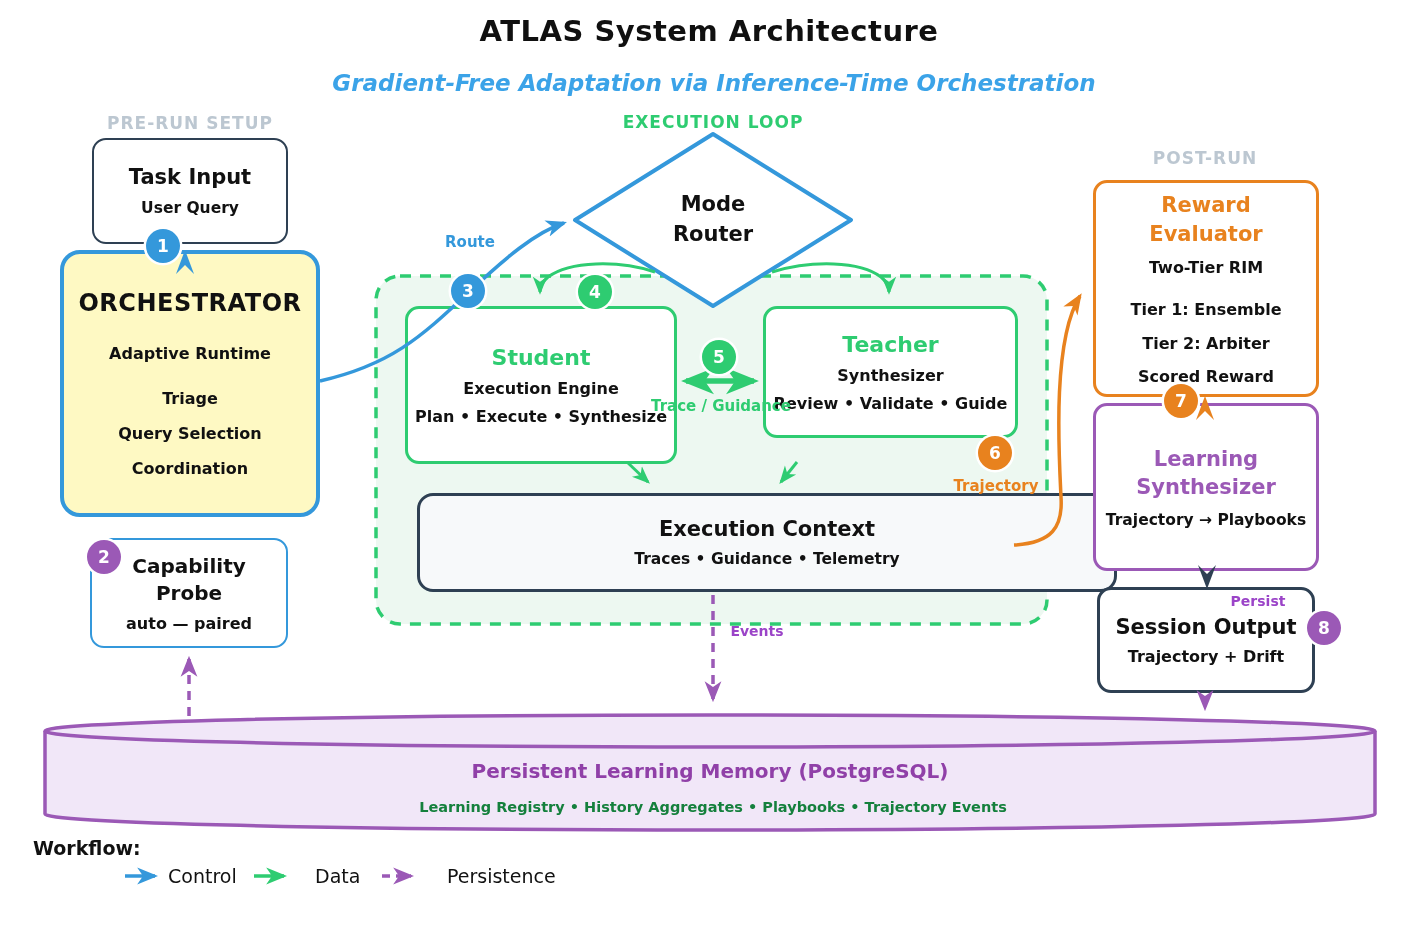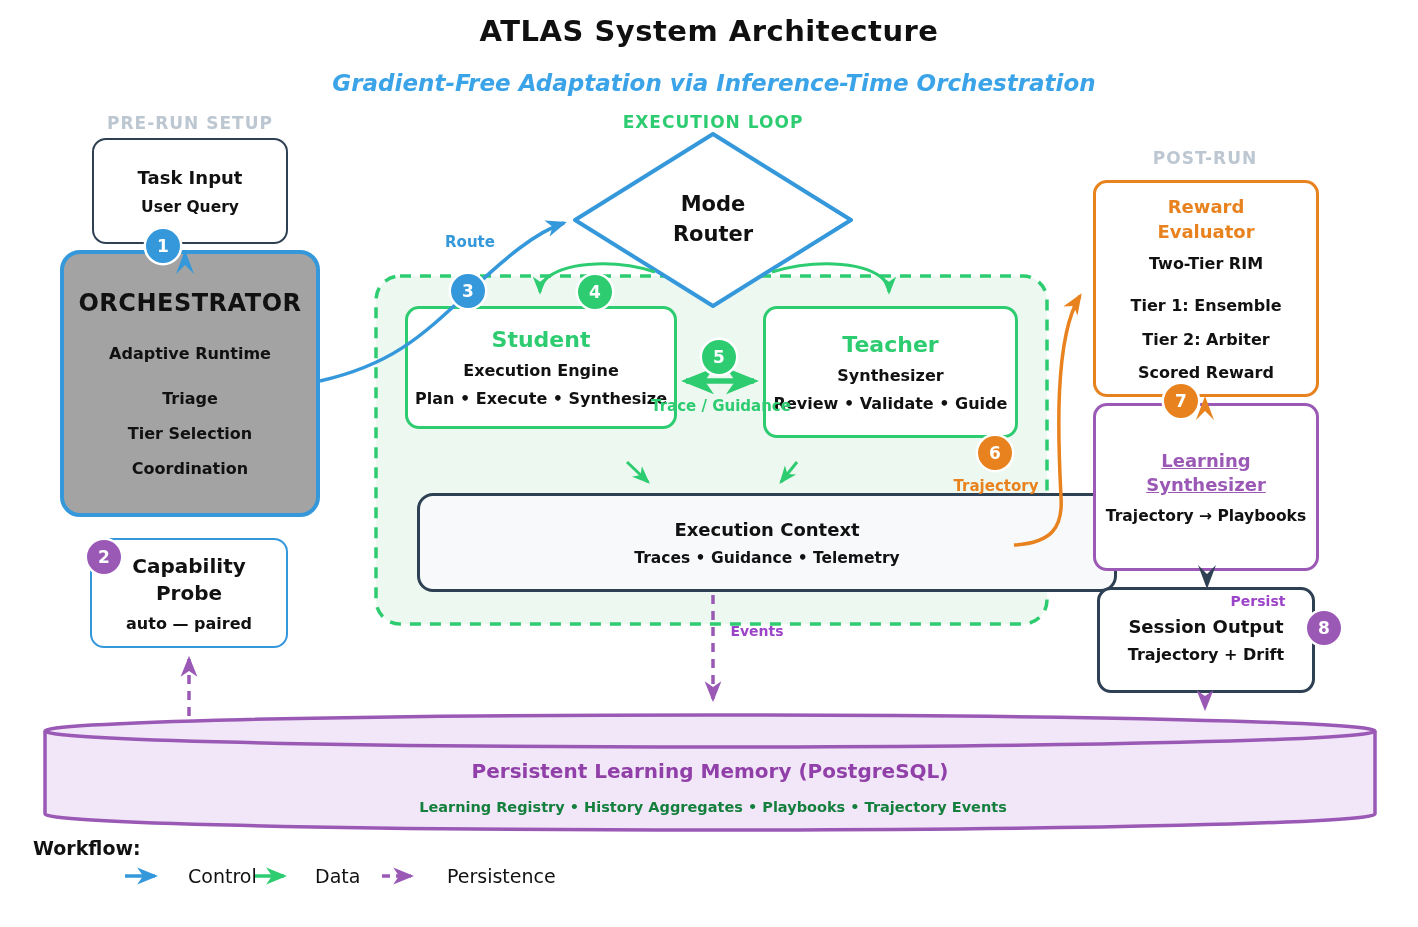--- a/index.html
+++ b/index.html
@@ -17,36 +17,36 @@
   .page-subtitle{left:714px;top:83px;font-size:23px;font-style:italic;color:#3ba3e8;}
   .col-head{font-size:17px;letter-spacing:1px;}
   .gray-head{color:#bcc7d1;}
   .green-head{color:#2ecc71;}
   
   .box{position:absolute;display:flex;flex-direction:column;align-items:center;justify-content:center;
        background:#fff;border-radius:14px;box-sizing:border-box;text-align:center;}
   .box .t{font-weight:bold;}
   .navy{border:3px solid #2e4053;}
   .box-task{left:92px;top:138px;width:196px;height:106px;border-width:2.5px;gap:10px;}
-  .box-orch{left:60px;top:250px;width:260px;height:267px;border:4.5px solid #3498db;background:#a3a3a3;border-radius:20px;gap:0;}
+  .box-orch{left:60px;top:250px;width:260px;height:267px;border:4.5px solid #3498db;background:#fef9c3;border-radius:20px;gap:0;}
   .box-probe{left:90px;top:538px;width:198px;height:110px;border:2.5px solid #3498db;gap:7px;}
-  .box-student{left:405px;top:306px;width:272px;height:123px;border:3.5px solid #2ecc71;gap:9px;}
+  .box-student{left:405px;top:306px;width:272px;height:158px;border:3.5px solid #2ecc71;gap:9px;}
   .box-teacher{left:763px;top:306px;width:255px;height:132px;border:3.5px solid #2ecc71;gap:9px;}
   .box-ec{left:417px;top:493px;width:700px;height:99px;border-radius:16px;background:#f7f9fa;gap:9px;}
   .box-re{left:1093px;top:180px;width:226px;height:217px;border:3.5px solid #e8821e;gap:0;}
   .box-ls{left:1093px;top:403px;width:226px;height:168px;border:3.5px solid #9b59b6;gap:10px;}
   .box-so{left:1097px;top:587px;width:218px;height:106px;gap:8px;}
-  .title-21{font-size:18px;}
+  .title-21{font-size:21px;}
   .title-22{font-size:22px;}
   .title-24{font-size:24px;letter-spacing:0.5px;}
   .sub-16{font-size:16px;}
   .sub-15{font-size:15.5px;}
   .green-t{color:#2ecc71;}
   .orange-t{color:#e8821e;}
-  .purple-t{color:#9b59b6;text-decoration:underline;}
+  .purple-t{color:#9b59b6;}
   .wrap-150{max-width:160px;white-space:normal;line-height:1.35;}
   .wrap-130{max-width:135px;white-space:normal;line-height:1.35;}
   
   .router-text{left:713px;top:219px;font-size:21px;font-weight:bold;text-align:center;white-space:normal;width:110px;line-height:1.45;}
   
   .edge-lbl{font-size:15px;font-weight:bold;}
   .lbl-route{left:470px;top:242px;color:#3498db;}
   .lbl-trace{left:721px;top:406px;color:#2ecc71;}
   .lbl-traj{left:996px;top:486px;color:#e8821e;}
   .lbl-events{left:757px;top:631px;color:#9b44c8;font-size:14px;}
@@ -58,21 +58,21 @@
   .badge{position:absolute;width:34px;height:34px;border-radius:50%;color:#fff;display:flex;
          align-items:center;justify-content:center;font-weight:bold;font-size:17px;
          transform:translate(-50%,-50%);box-shadow:0 0 0 2.5px #ffffff;}
   .bg-blue{background:#3498db;}
   .bg-green{background:#2ecc71;}
   .bg-orange{background:#e8821e;}
   .bg-purple{background:#9b59b6;}
   
   .legend-lbl{font-size:19px;transform:translateY(-50%);white-space:nowrap;}
   .lg-workflow{left:33px;top:848px;}
-  .lg-control{left:188px;top:876px;}
+  .lg-control{left:168px;top:876px;}
   .lg-data{left:315px;top:876px;}
   .lg-persistence{left:447px;top:876px;}
 </style>
 </head>
 <body>
 
 <div id="canvas">
 
   <svg width="1418" height="927">
     <rect x="376" y="276" width="671" height="348" rx="24" fill="#edf8f1" stroke="#2ecc71" stroke-width="3.5" stroke-dasharray="11 9"></rect>
@@ -88,21 +88,21 @@
 
   <div class="box navy box-task">
     <div class="t title-21">Task Input</div>
     <div class="t sub-15">User Query</div>
   </div>
 
   <div class="box box-orch">
     <div class="t title-24">ORCHESTRATOR</div>
     <div class="t sub-16" style="margin-top:27px;">Adaptive Runtime</div>
     <div class="t sub-16" style="margin-top:26px;">Triage</div>
-    <div class="t sub-16" style="margin-top:16px;">Tier Selection</div>
+    <div class="t sub-16" style="margin-top:16px;">Query Selection</div>
     <div class="t sub-16" style="margin-top:16px;">Coordination</div>
   </div>
 
   <div class="box box-probe">
     <div class="t title-21 wrap-130" style="font-size:20px;">Capability Probe</div>
     <div class="t sub-16">auto — paired</div>
   </div>
 
   <div class="box box-student">
     <div class="t title-22 green-t">Student</div>

